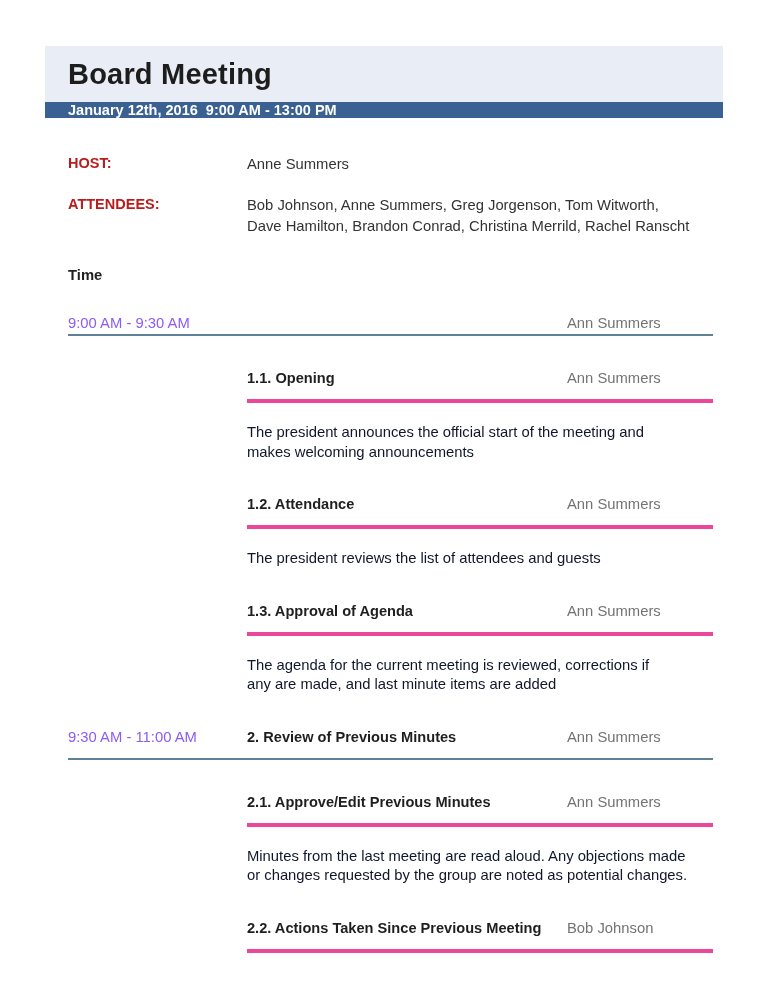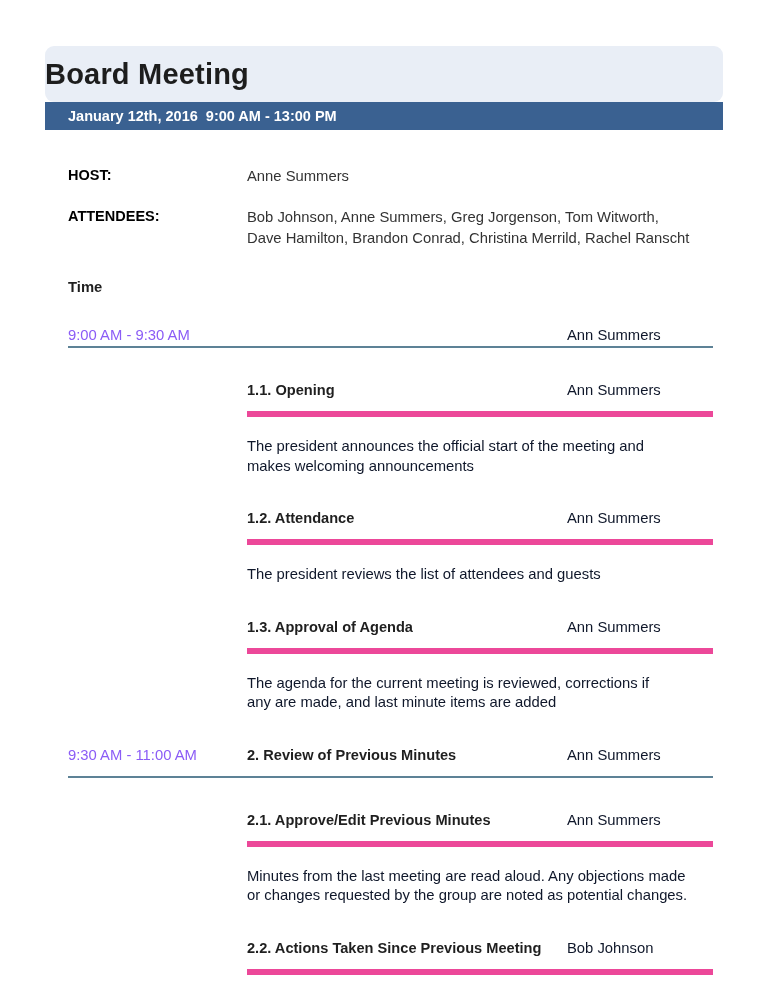--- a/index.html
+++ b/index.html
@@ -13,50 +13,50 @@
   }
   .page { padding-top: 46px; width: 768px; }
 
   
   .title-block {
     margin: 0 45px;
     background: #e9eef6;
     height: 56px;
     display: flex;
     align-items: center;
-    border-radius: 9px;
+    padding-left: 23px;
   }
   .title-block h1 {
     margin: 0;
     font-size: 29px;
     font-weight: bold;
     color: #1d1d1d;
     letter-spacing: 0.2px;
   }
   .date-bar {
     margin: 0 45px;
     background: #3a6191;
-    height: 28px;
+    height: 16px;
     display: flex;
     align-items: center;
     padding-left: 23px;
   }
   .date-bar span {
     color: #ffffff;
     font-weight: bold;
     font-size: 14.5px;
     white-space: pre-wrap;
   }
 
   
   .meta { margin: 36px 55px 0 68px; }
   .meta-row { display: flex; margin-bottom: 20px; }
   .meta-label {
     width: 179px; flex: none;
-    font-weight: bold; font-size: 14.5px; color: #000000;
+    font-weight: bold; font-size: 14.5px; color: #b91c1c;
     padding-top: 1px;
   }
   .meta-value {
     font-size: 14.8px; color: #333333;
     line-height: 1.42;
     white-space: pre-wrap;
   }
 
   
   .agenda { margin: 30px 55px 0 68px; width: 645px; }
@@ -76,34 +76,34 @@
     font-size: 14.6px;
     color: #1f1f1f;
     white-space: pre-wrap;
     padding-right: 2px;
   }
   .presenter-cell {
     position: absolute;
     left: 320px; top: 0;
     font-size: 14.8px;
     font-weight: normal;
-    color: #0f172a;
+    color: #737373;
     white-space: nowrap;
   }
 
   .table-head { margin-bottom: 32px; }
   .table-head .time-cell,
   .table-head .topic-cell,
   .table-head .presenter-cell {
     font-weight: bold; font-size: 14.8px; color: #1f1f1f;
   }
   .table-head .row-body { padding-bottom: 0; border: none; }
 
   .agenda-row { margin-bottom: 34px; }
-  .agenda-row.sub .row-body { border-bottom: 6px solid #ec4899; }
+  .agenda-row.sub .row-body { border-bottom: 4px solid #ec4899; }
   .agenda-row.main .row-grid { border-bottom: 2px solid #5d8296; }
 
   .desc {
     margin: 20px 0 0 179px;
     max-width: 466px;
     font-size: 14.8px;
     line-height: 1.32;
     color: #0f172a;
     white-space: pre-wrap;
   }

